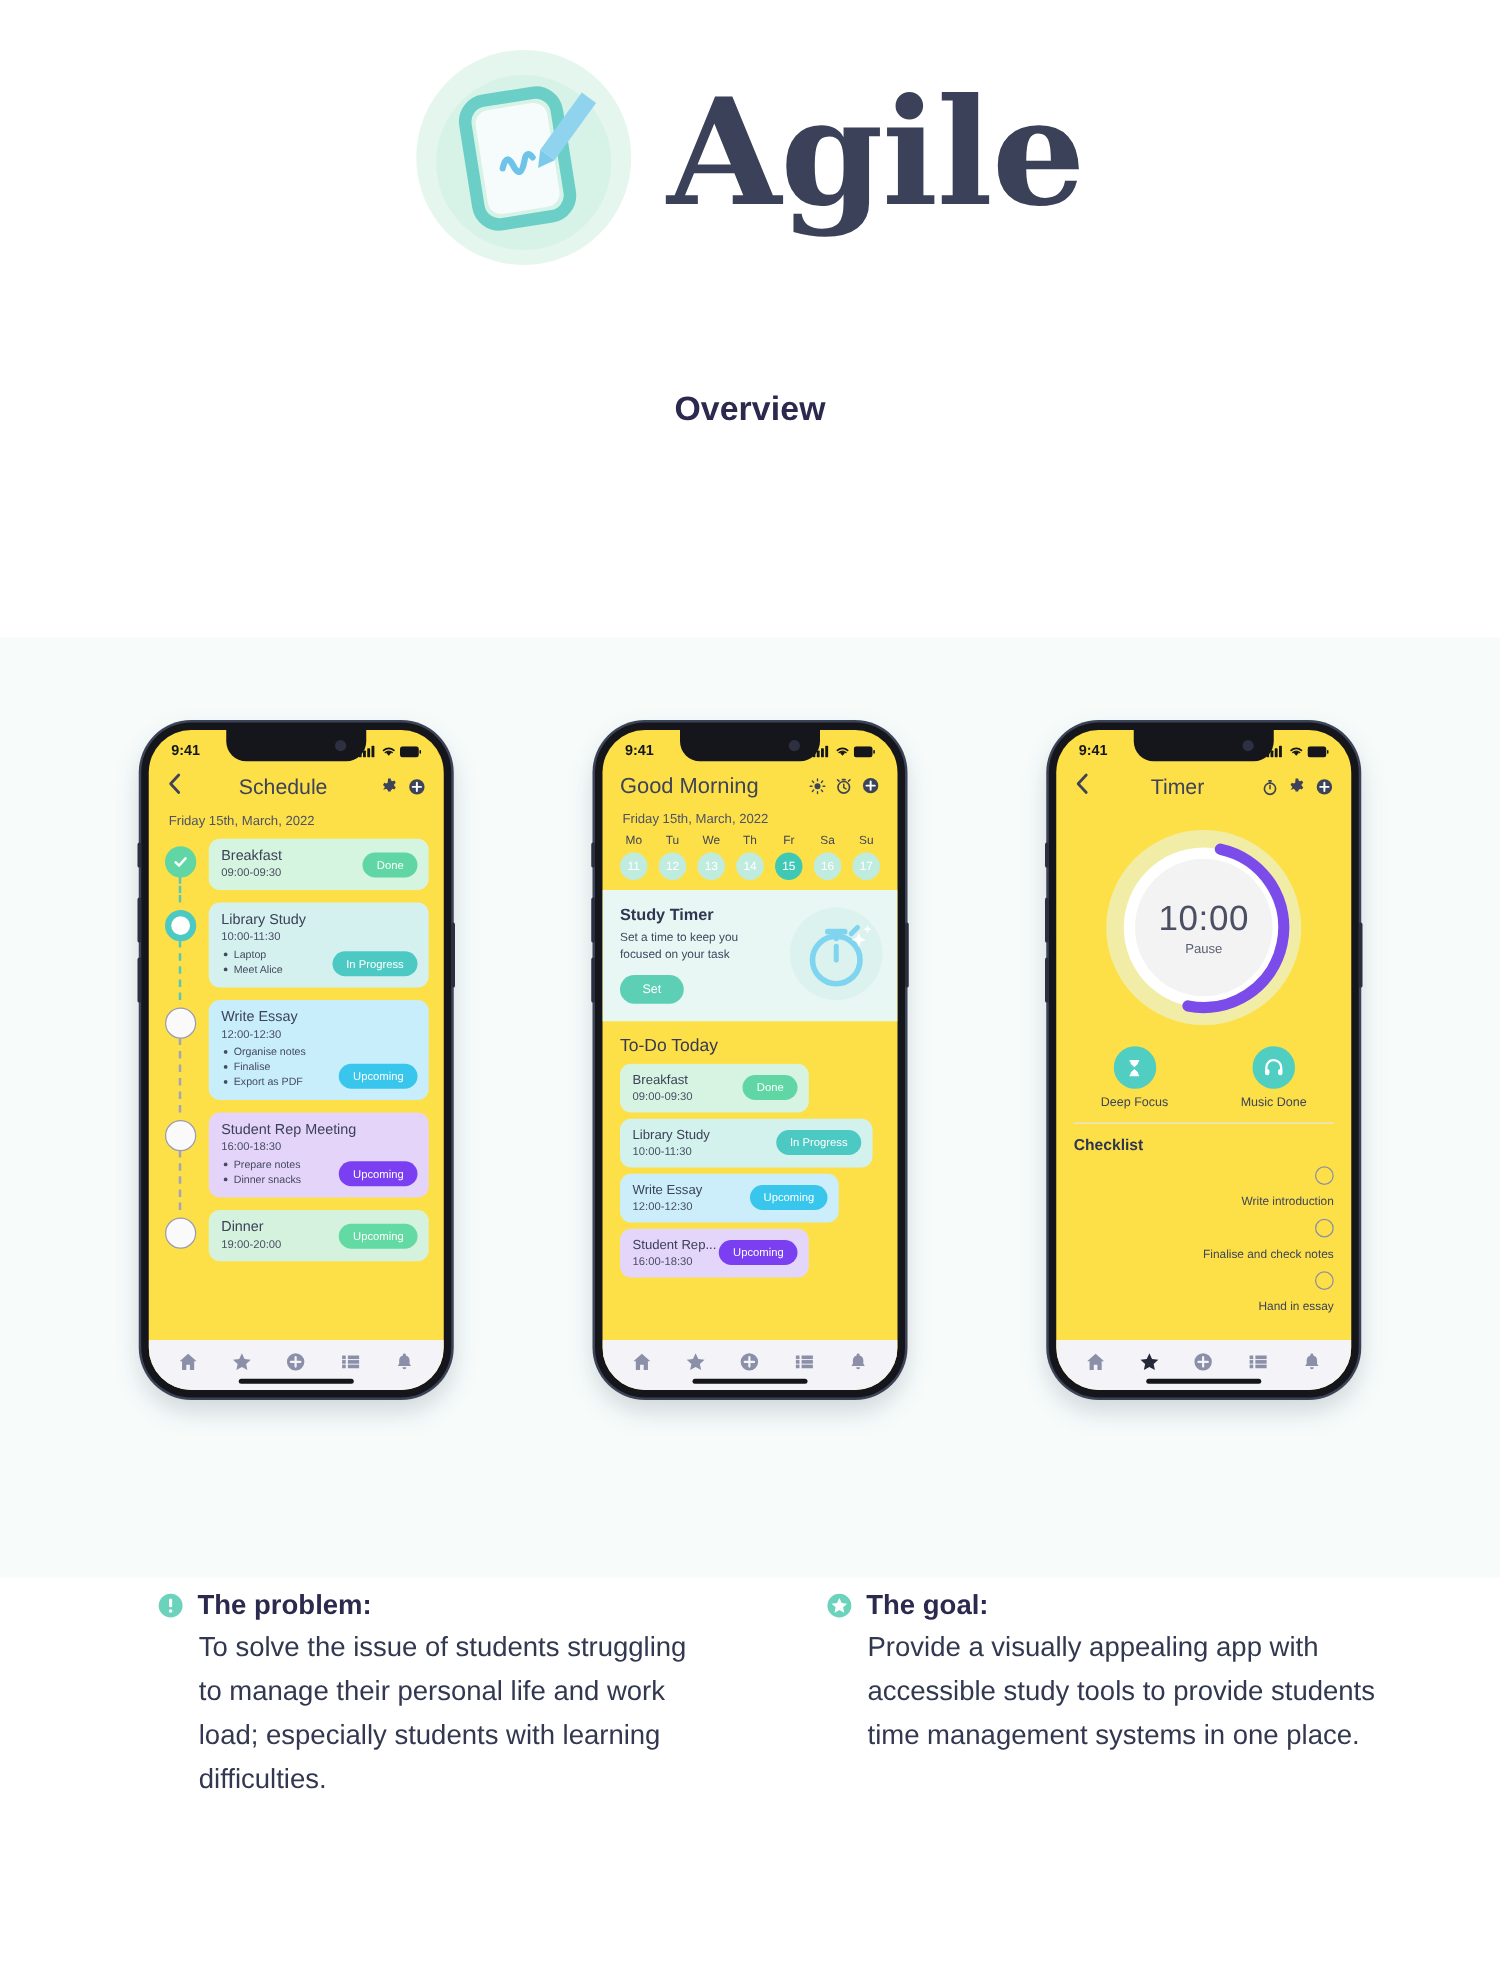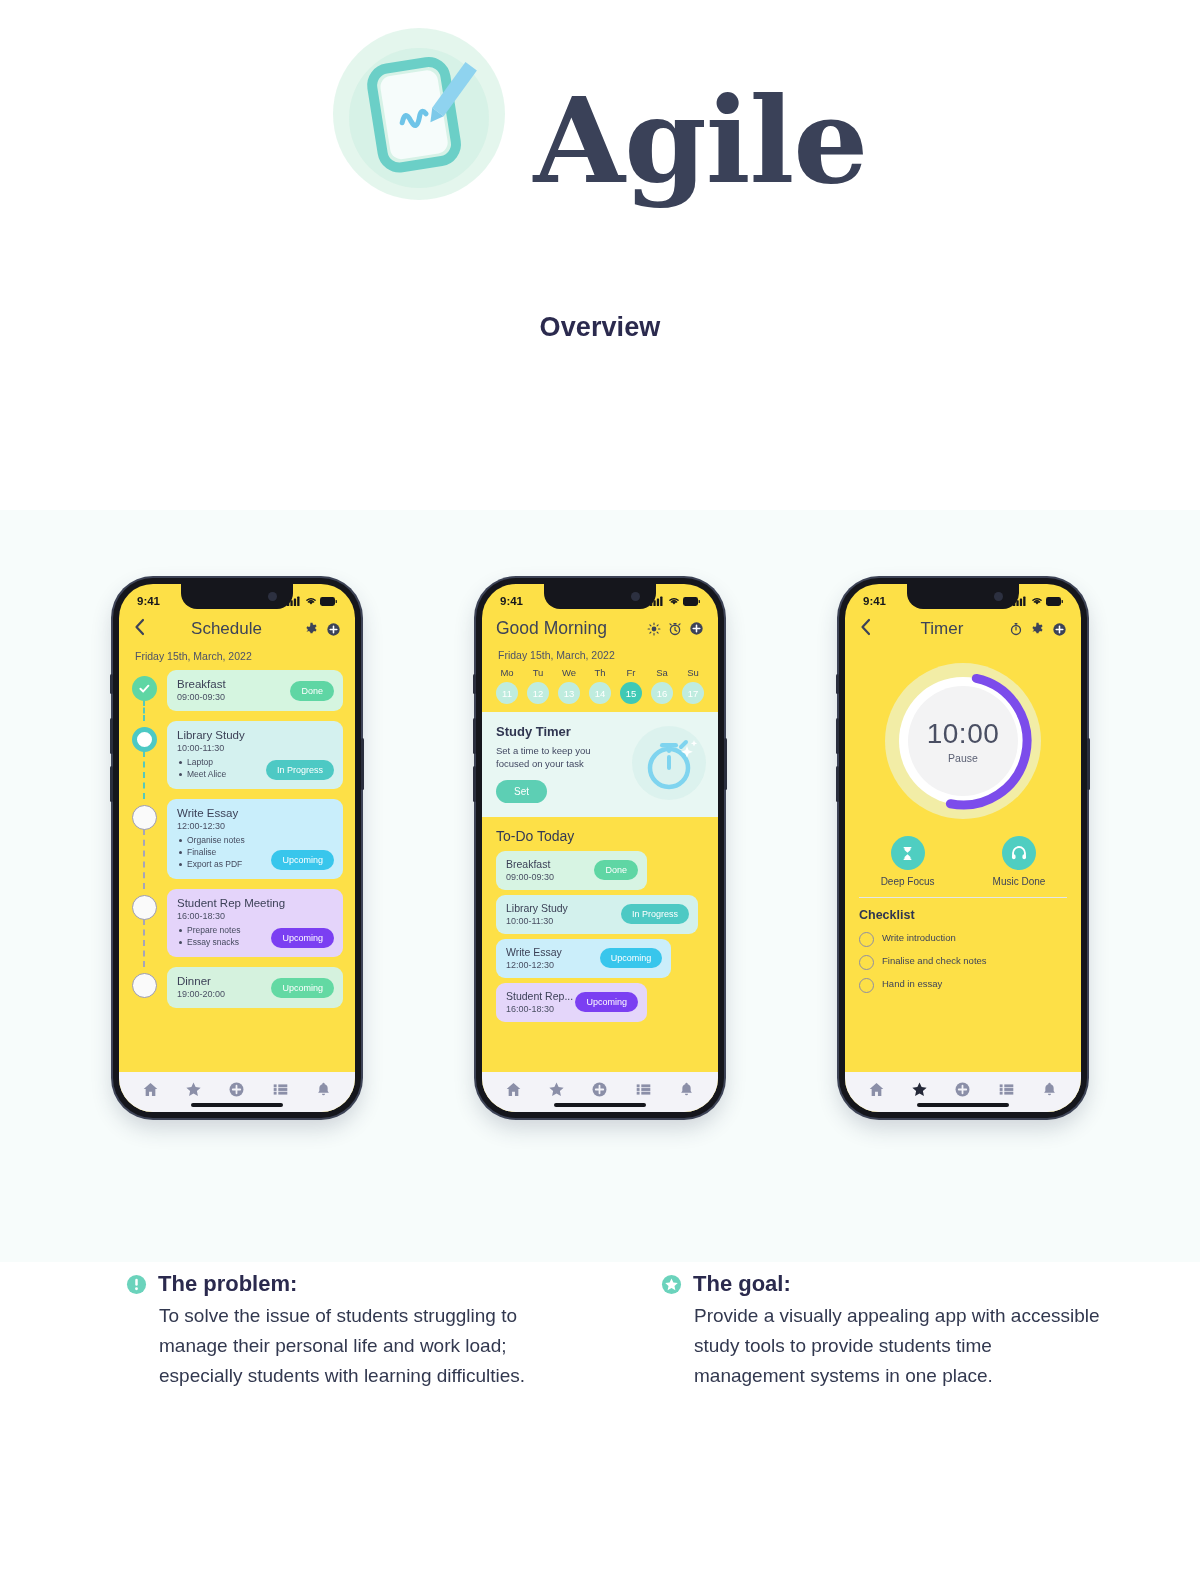--- a/index.html
+++ b/index.html
@@ -7,21 +7,21 @@
     width: 1200px; height: 1571px;
     background: #ffffff;
     font-family: "Liberation Sans", sans-serif;
     color: #2e3450;
     position: relative;
     overflow: hidden;
   }
 
   
   .logo-row {
-    display: flex; align-items: flex-end; justify-content: center;
+    display: flex; align-items: center; justify-content: center;
     gap: 29px; padding-top: 52px; height: 200px;
   }
   .logo-mark { position: relative; width: 172px; height: 172px; }
   .logo-halo-outer {
     position: absolute; inset: 0; border-radius: 50%;
     background: #dff5ea; opacity: .85;
   }
   .logo-halo-inner {
     position: absolute; left: 16px; top: 20px; width: 140px; height: 140px;
     border-radius: 50%; background: #d3f0e4; opacity: .75;
@@ -194,21 +194,21 @@
   .focus-row { display: flex; justify-content: center; gap: 58px; padding: 14px 0 10px; }
   .focus-item { display: flex; flex-direction: column; align-items: center; gap: 6px; }
   .focus-circle {
     width: 34px; height: 34px; border-radius: 50%; background: #4fcec1;
     display: flex; align-items: center; justify-content: center;
   }
   .focus-item .flab { font-size: 10px; color: #3e4459; }
 
   .divider { height: 1px; background: #e3e6ea; margin: 0 14px; }
   .checklist-head { font-size: 12.5px; font-weight: 700; color: #2f3550; padding: 10px 14px 6px; }
-  .check-row { display: flex; align-items: flex-start; gap: 8px; padding: 4px 14px; }
+  .check-row { display: flex; align-items: flex-end; gap: 8px; padding: 4px 14px; flex-direction: column; }
   .check-box {
     width: 15px; height: 15px; border-radius: 50%;
     border: 1.5px solid #8e8ea4; flex: 0 0 15px;
   }
   .check-row .clab { font-size: 9.5px; color: #3f4459; }
 
   
   .navbar {
     flex: 0 0 auto; height: 40px; background: #f3f3f8;
     display: flex; align-items: center; justify-content: space-around;
@@ -219,21 +219,21 @@
   
   .bottom {
     position: absolute; top: 1262px; left: 16px; width: 1200px;
     display: flex; padding: 0 110px;
   }
   .col { width: 50%; padding-top: 9px; }
   .col.right { padding-left: 45px; }
   .col-head { display: flex; align-items: center; gap: 11px; }
   .col-head .htxt { font-size: 22px; font-weight: 700; color: #2b2a4e; }
   .col-body {
-    font-size: 19px; line-height: 1.59; color: #32384f;
+    font-size: 22px; line-height: 1.59; color: #32384f;
     margin-top: 4px; padding-left: 33px; max-width: 430px;
   }
   .col.right .col-body { max-width: 450px; }
 </style>
 </head>
 <body>
 
 <div class="logo-row">
   <div class="logo-mark">
     <div class="logo-halo-outer"></div>
@@ -367,21 +367,21 @@
             <div class="tl-row dash-gray">
               <div class="tl-marker">
                 <div class="tl-dot todo"></div>
                 <span class="tl-line"></span>
               </div>
               <div class="tl-card" style="background:#e4d4fa">
                 <div class="c-title">Student Rep Meeting</div>
                 <div class="c-time">16:00-18:30</div>
                 <ul>
                   <li>Prepare notes</li>
-                  <li>Essay snacks</li>
+                  <li>Dinner snacks</li>
                 </ul>
                 <span class="pill bottom-right" style="background:#7b3ff2">Upcoming</span>
               </div>
             </div>
 
             <div class="tl-row">
               <div class="tl-marker">
                 <div class="tl-dot todo"></div>
               </div>
               <div class="tl-card" style="background:#d5f2de">

